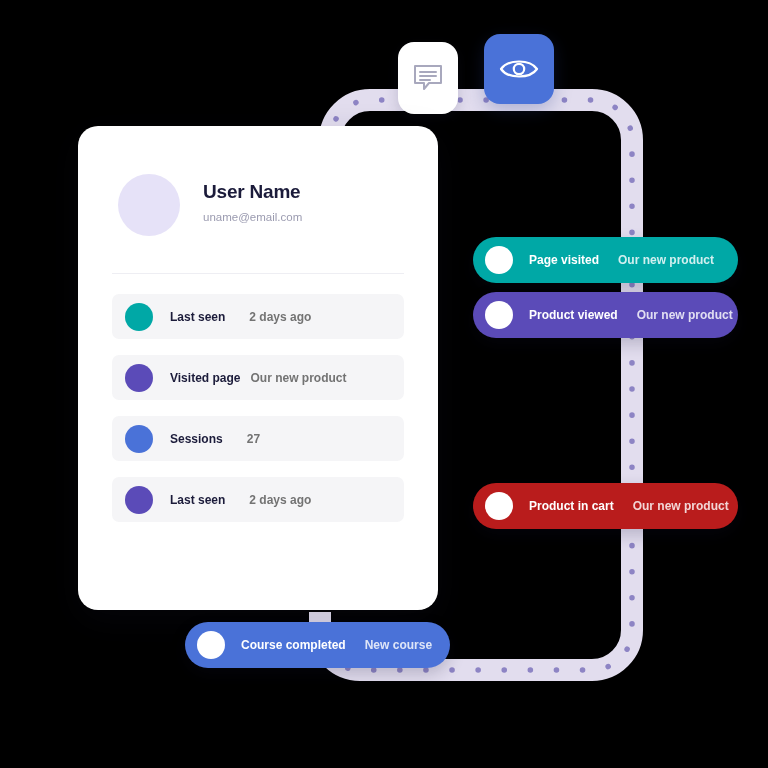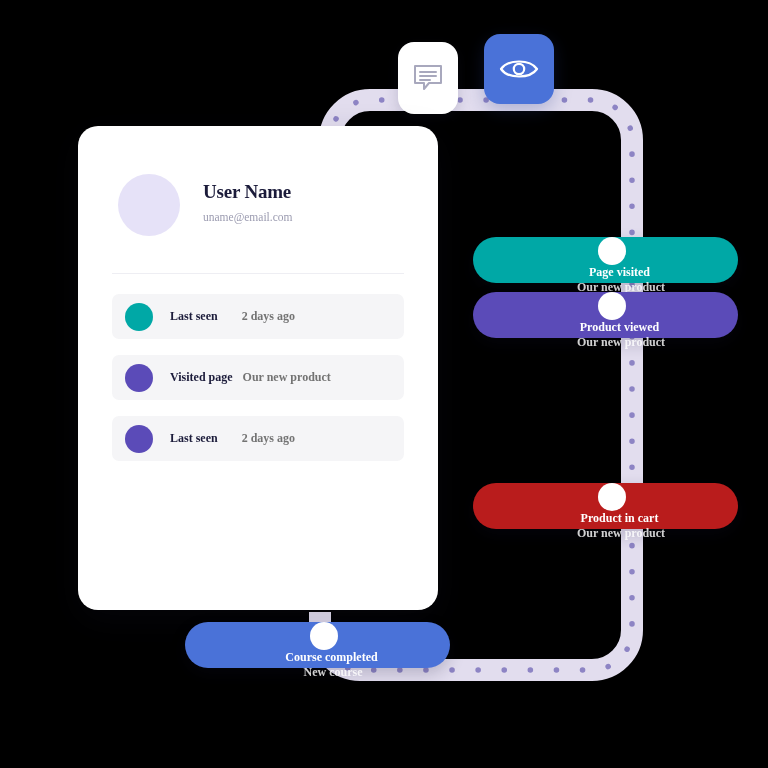--- a/index.html
+++ b/index.html
@@ -6,21 +6,21 @@
     margin: 0;
     padding: 0;
     background: #000000;
   }
   #stage {
     position: relative;
     width: 768px;
     height: 687px;
     background: #000000;
     overflow: hidden;
-    font-family: Liberation Serif, serif;
+    font-family: Liberation Sans, sans-serif;
     -webkit-font-smoothing: antialiased;
   }
 
   
   #path-layer {
     position: absolute;
     left: 0; top: 0;
     width: 768px; height: 768px;
     z-index: 1;
   }
@@ -130,21 +130,20 @@
   
   .pill {
     position: absolute;
     z-index: 6;
     height: 46px;
     border-radius: 23px;
     display: flex;
     align-items: center;
     padding-left: 12px;
     box-shadow: 0 6px 16px rgba(20,20,50,0.20);
-    flex-direction: column;
   }
   .pill-dot {
     width: 28px; height: 28px;
     border-radius: 50%;
     background: #ffffff;
     flex: none;
   }
   .pill-label {
     font-size: 12px;
     font-weight: 700;
@@ -224,20 +223,25 @@
         <div class="row-value wide">2 days ago</div>
       </div>
 
       <div class="activity-row">
         <div class="row-dot" style="background:#5b4bb8"></div>
         <div class="row-label">Visited page</div>
         <div class="row-value">Our new product</div>
       </div>
 
 
+      <div class="activity-row">
+        <div class="row-dot" style="background:#4a72d8"></div>
+        <div class="row-label">Sessions</div>
+        <div class="row-value wide">27</div>
+      </div>
 
       <div class="activity-row">
         <div class="row-dot" style="background:#5b4bb8"></div>
         <div class="row-label">Last seen</div>
         <div class="row-value wide">2 days ago</div>
       </div>
 
     </div>
   </div>
 

